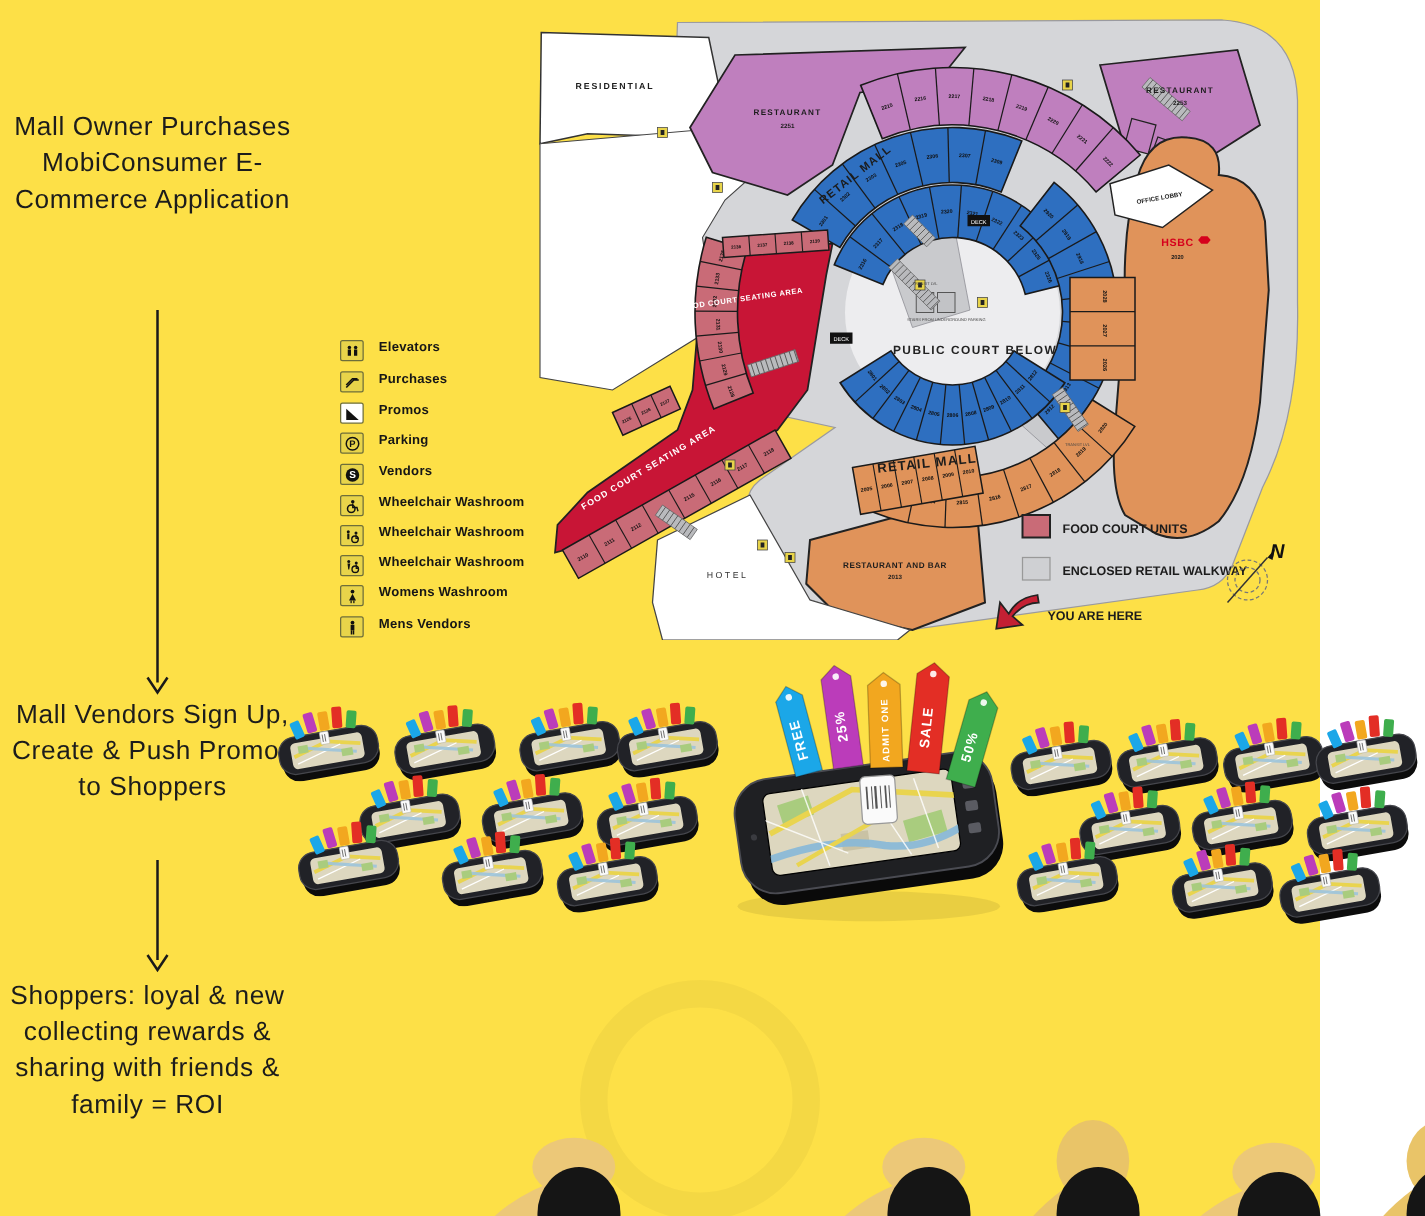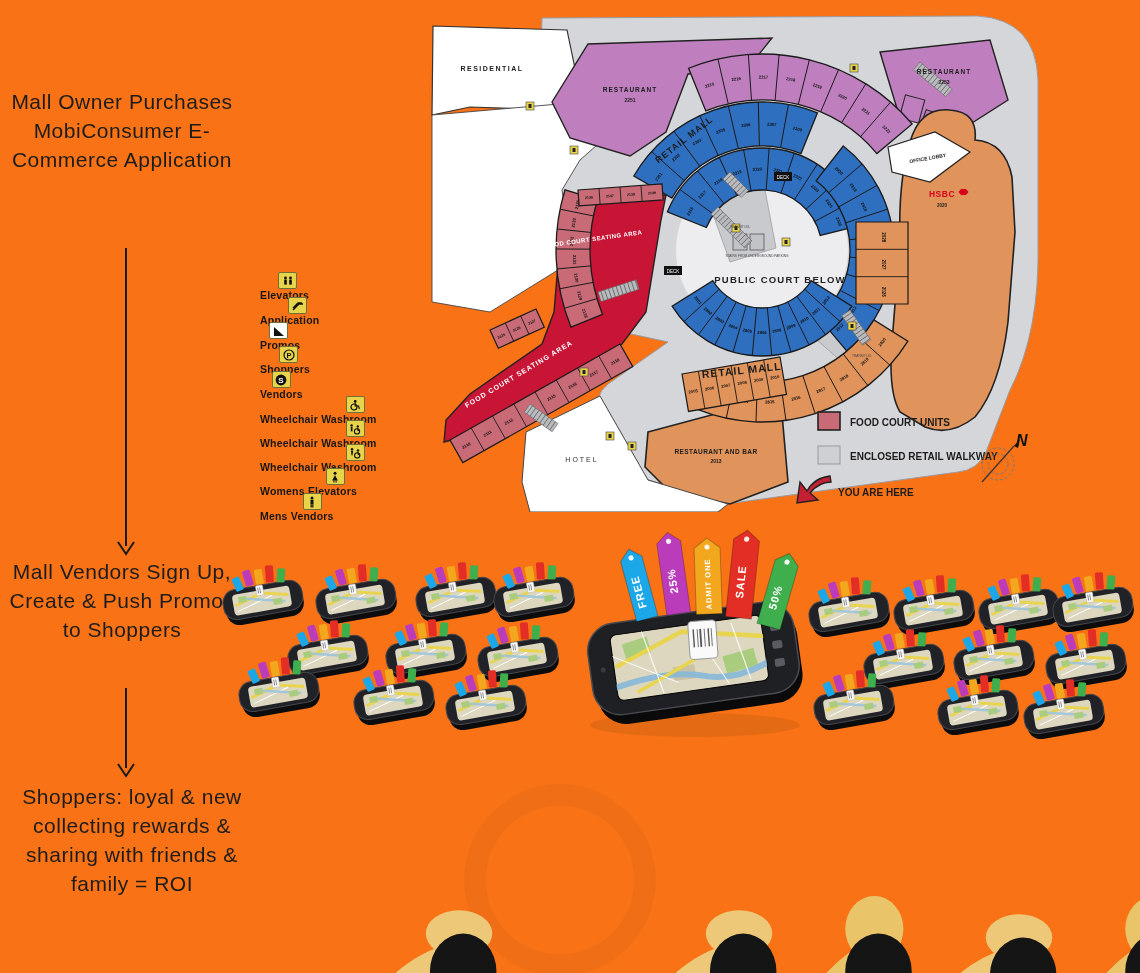--- a/index.html
+++ b/index.html
@@ -1,21 +1,21 @@
 <!DOCTYPE html>
 <html><head>
 <meta charset="utf-8">
 <style>
   html,body{margin:0;padding:0;background:#fff;width:1140px;height:973px;overflow:hidden;
     font-family:"Liberation Sans", sans-serif;}
-  .canvas{position:relative;width:1140px;height:973px;background:#f97316;}
+  .canvas{position:relative;width:1056px;height:973px;background:#fde047;}
   .flowtext{position:absolute;width:232px;text-align:center;color:#1c1c1c;
     font-size:21px;line-height:1.38;letter-spacing:.5px;}
   .legendbox{position:absolute;left:256px;top:264px;width:180px;}
-  .lrow{position:absolute;left:4px;height:20px;display:flex;align-items:flex-end;flex-direction:column;}
+  .lrow{position:absolute;left:16px;height:20px;display:flex;align-items:flex-start;}
   .libox{width:17px;height:15px;background:#e8d44a;border:1px solid #6e6e3a;border-radius:2px;
     display:inline-flex;align-items:center;justify-content:center;margin-right:12px;flex:0 0 auto;}
   .llab{font-size:10.5px;font-weight:700;color:#161616;letter-spacing:.2px;white-space:nowrap;}
   svg text{font-family:"Liberation Sans", sans-serif;}
   .maplab{fill:#1c1c1c;font-weight:700;}
   .wlab{fill:#ffffff;font-weight:700;}
 </style>
 </head>
 <body>
 
@@ -24,58 +24,58 @@
   <div class="flowtext" style="left:6px;top:88px;">Mall Owner Purchases MobiConsumer E-Commerce Application</div>
   <svg style="position:absolute;left:114px;top:246px;" width="24" height="310">
     <line x1="12" y1="2" x2="12" y2="300" stroke="#1a1a1a" stroke-width="2"></line>
     <path d="M4,296 L12,308 L20,296" fill="none" stroke="#1a1a1a" stroke-width="2"></path>
   </svg>
   <div class="flowtext" style="left:6px;top:558px;">Mall Vendors Sign Up, Create &amp; Push Promos to Shoppers</div>
   <svg style="position:absolute;left:114px;top:686px;" width="24" height="92">
     <line x1="12" y1="2" x2="12" y2="82" stroke="#1a1a1a" stroke-width="2"></line>
     <path d="M4,78 L12,90 L20,78" fill="none" stroke="#1a1a1a" stroke-width="2"></path>
   </svg>
-  <div class="flowtext" style="left:16px;top:783px;">Shoppers: loyal &amp; new collecting rewards &amp; sharing with friends &amp; family = ROI</div>
+  <div class="flowtext" style="left:2px;top:783px;">Shoppers: loyal &amp; new collecting rewards &amp; sharing with friends &amp; family = ROI</div>
 
   <div class="legendbox">
     <div class="lrow" style="top:8px">
       <span class="libox">
           <svg width="12" height="12">
             <circle cx="3.5" cy="3" r="1.4" fill="#111"></circle>
             <rect x="2.2" y="4.6" width="2.6" height="5" fill="#111"></rect>
             <circle cx="8.5" cy="3" r="1.4" fill="#111"></circle>
             <rect x="7.2" y="4.6" width="2.6" height="5" fill="#111"></rect>
           </svg>
         </span>
       <span class="llab">Elevators</span>
       </div>
     <div class="lrow" style="top:33px">
       <span class="libox">
           <svg width="12" height="12">
             <path d="M1,10 L7,4 L11,4 M1,8 L6,3 L10,3" stroke="#111" stroke-width="1.3" fill="none"></path>
           </svg>
         </span>
-      <span class="llab">Application</span>
+      <span class="llab">Purchases</span>
       </div>
     <div class="lrow" style="top:58px">
       <span class="libox" style="background:#fff">
           <svg width="12" height="12">
             <path d="M1,2 L11,11 L1,11 Z" fill="#111"></path>
           </svg>
         </span>
       <span class="llab">Promos</span>
       </div>
     <div class="lrow" style="top:82px">
       <span class="libox">
           <svg width="12" height="12">
             <circle cx="6" cy="6" r="5" fill="none" stroke="#111" stroke-width="1.2"></circle>
             <text x="6" y="8.6" font-size="7.5" font-weight="700" text-anchor="middle" fill="#111">P</text>
           </svg>
         </span>
-      <span class="llab">Shoppers</span>
+      <span class="llab">Parking</span>
       </div>
     <div class="lrow" style="top:107px">
       <span class="libox">
           <svg width="12" height="12">
             <circle cx="6" cy="6" r="5.4" fill="#111"></circle>
             <text x="6" y="8.8" font-size="8" font-weight="700" text-anchor="middle" fill="#fff">S</text>
           </svg>
         </span>
       <span class="llab">Vendors</span>
       </div>
@@ -115,21 +115,21 @@
       </div>
     <div class="lrow" style="top:204px">
       <span class="libox">
           <svg width="12" height="12">
             <circle cx="6" cy="2.2" r="1.5" fill="#111"></circle>
             <path d="M6,4 L3.2,9.4 L8.8,9.4 Z" fill="#111"></path>
             <line x1="4.9" y1="9.4" x2="4.9" y2="11.6" stroke="#111" stroke-width="1"></line>
             <line x1="7.1" y1="9.4" x2="7.1" y2="11.6" stroke="#111" stroke-width="1"></line>
           </svg>
         </span>
-      <span class="llab">Womens Elevators</span>
+      <span class="llab">Womens Washroom</span>
       </div>
     <div class="lrow" style="top:229px">
       <span class="libox">
           <svg width="12" height="12">
             <circle cx="6" cy="2" r="1.5" fill="#111"></circle>
             <rect x="4.5" y="3.8" width="3" height="4.4" fill="#111"></rect>
             <line x1="5.2" y1="8.2" x2="5.2" y2="11.6" stroke="#111" stroke-width="1.2"></line>
             <line x1="6.8" y1="8.2" x2="6.8" y2="11.6" stroke="#111" stroke-width="1.2"></line>
           </svg>
         </span>

